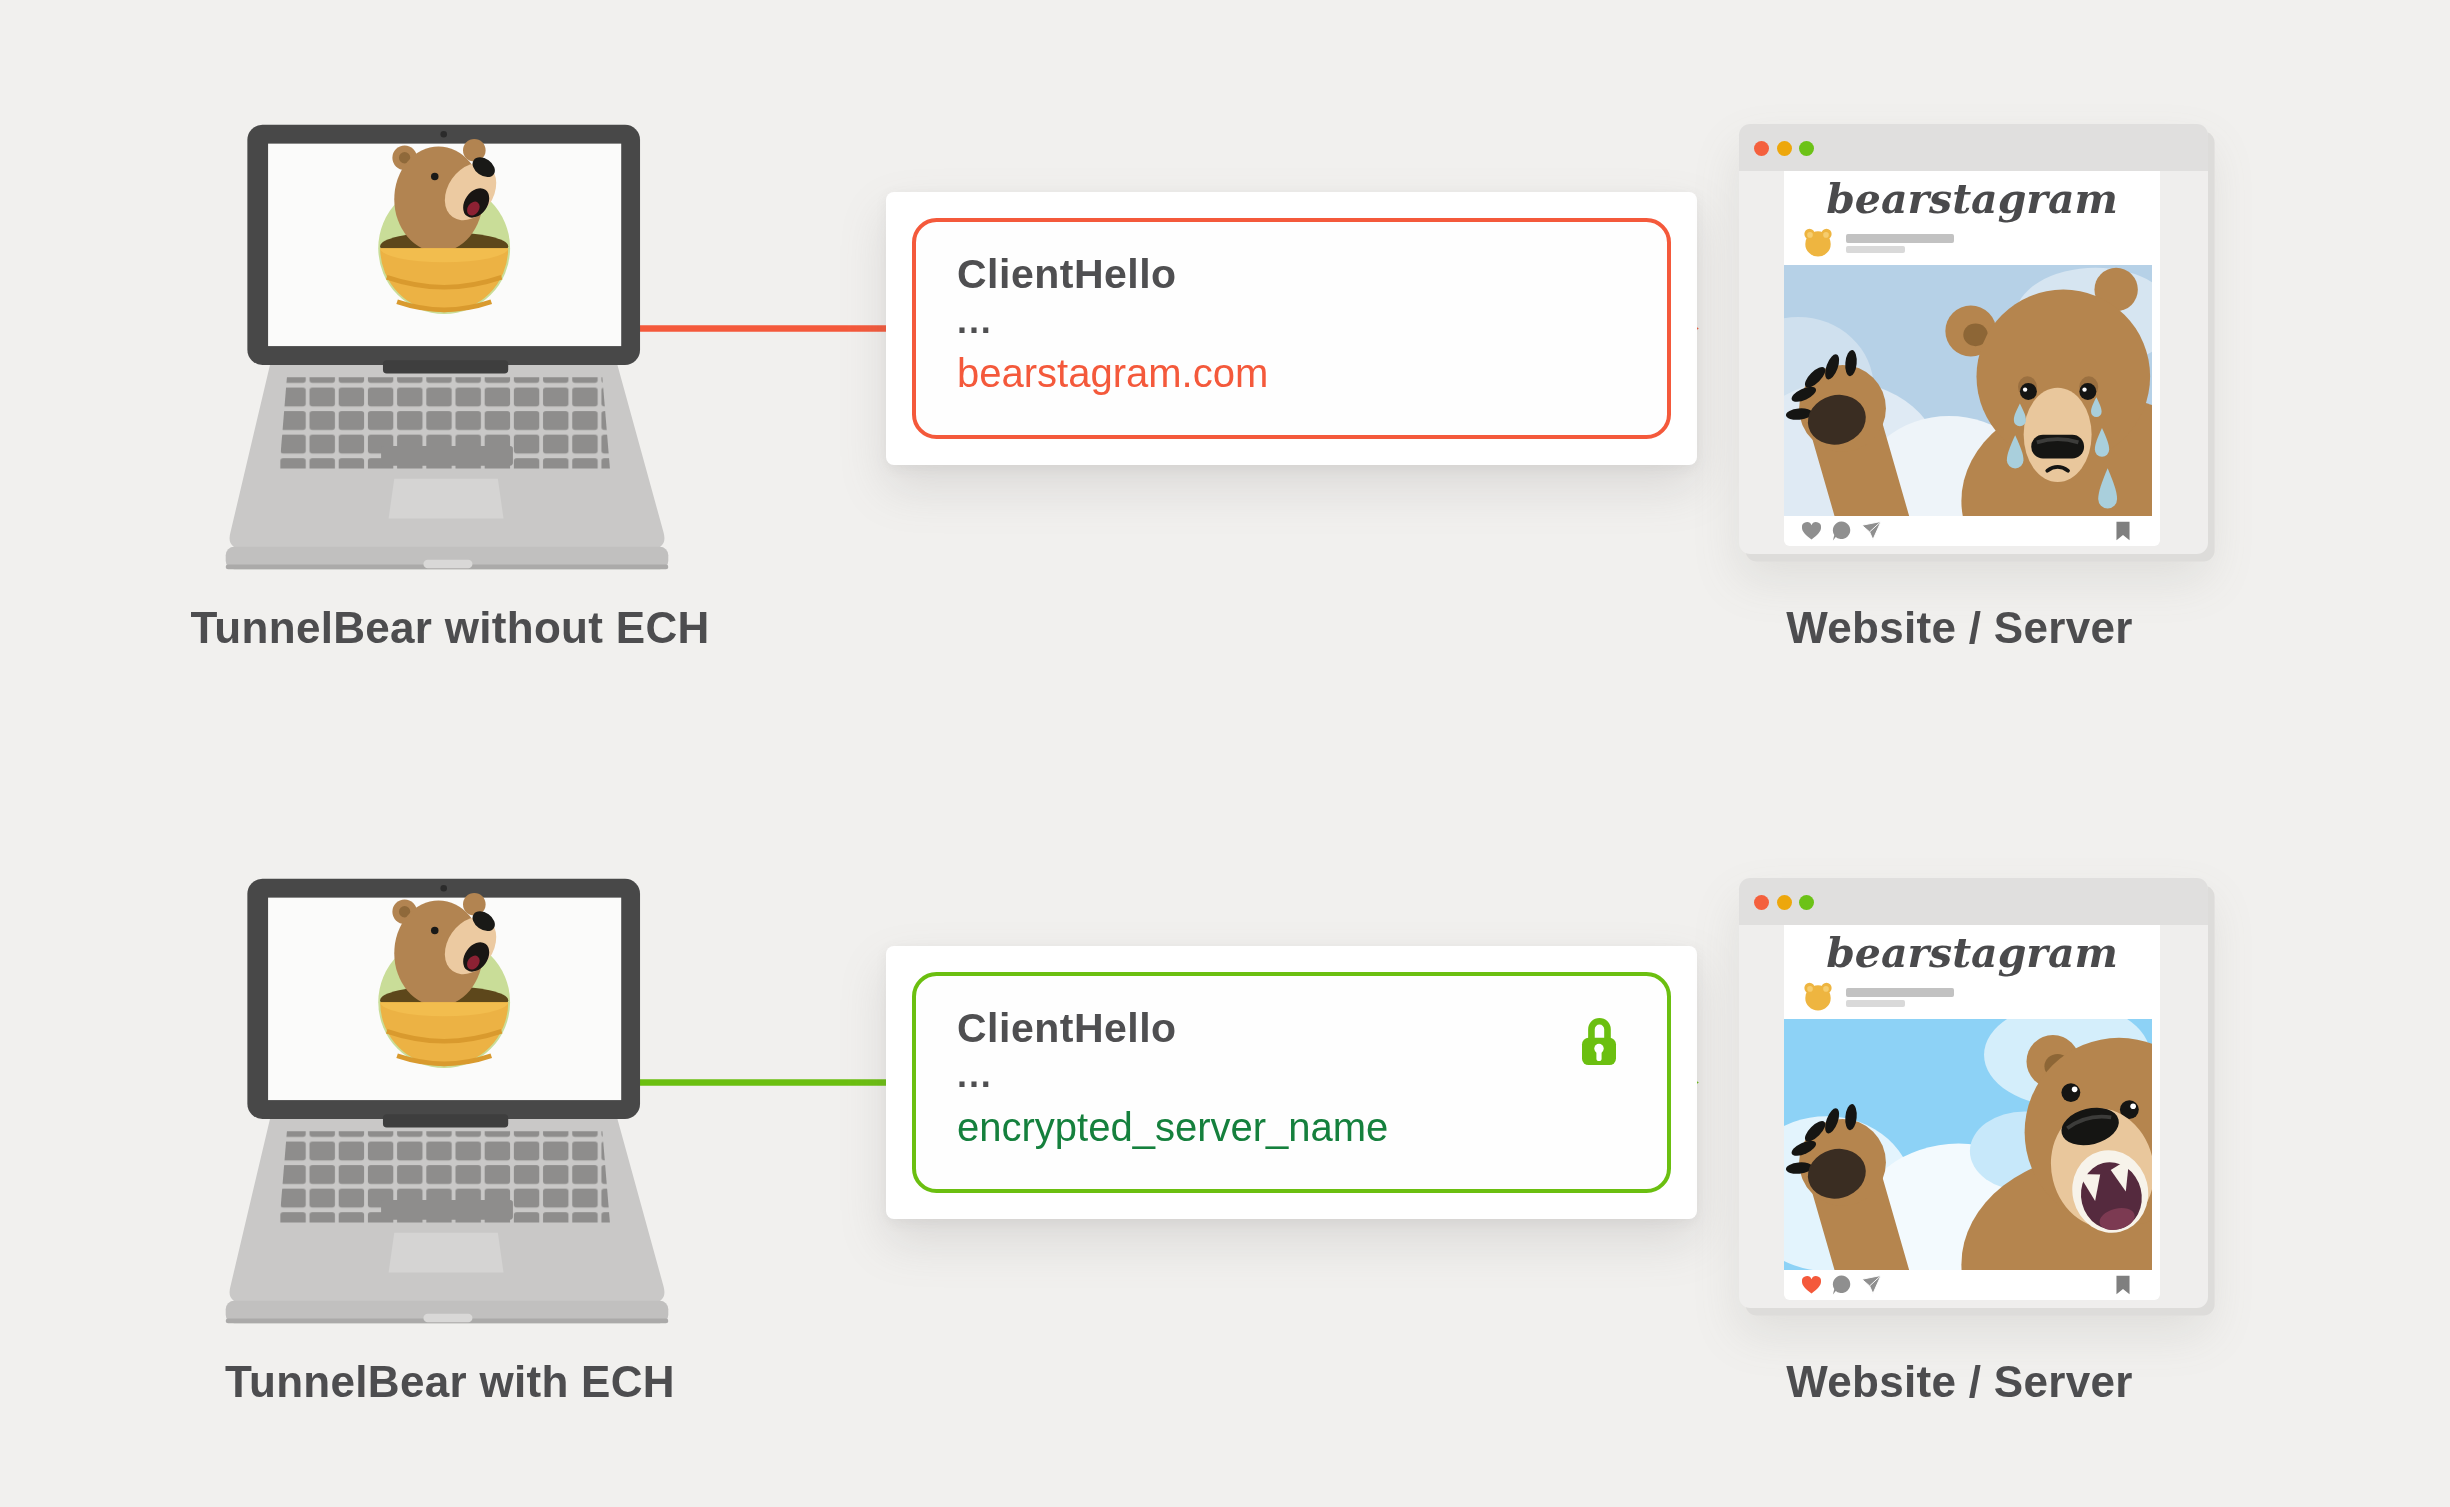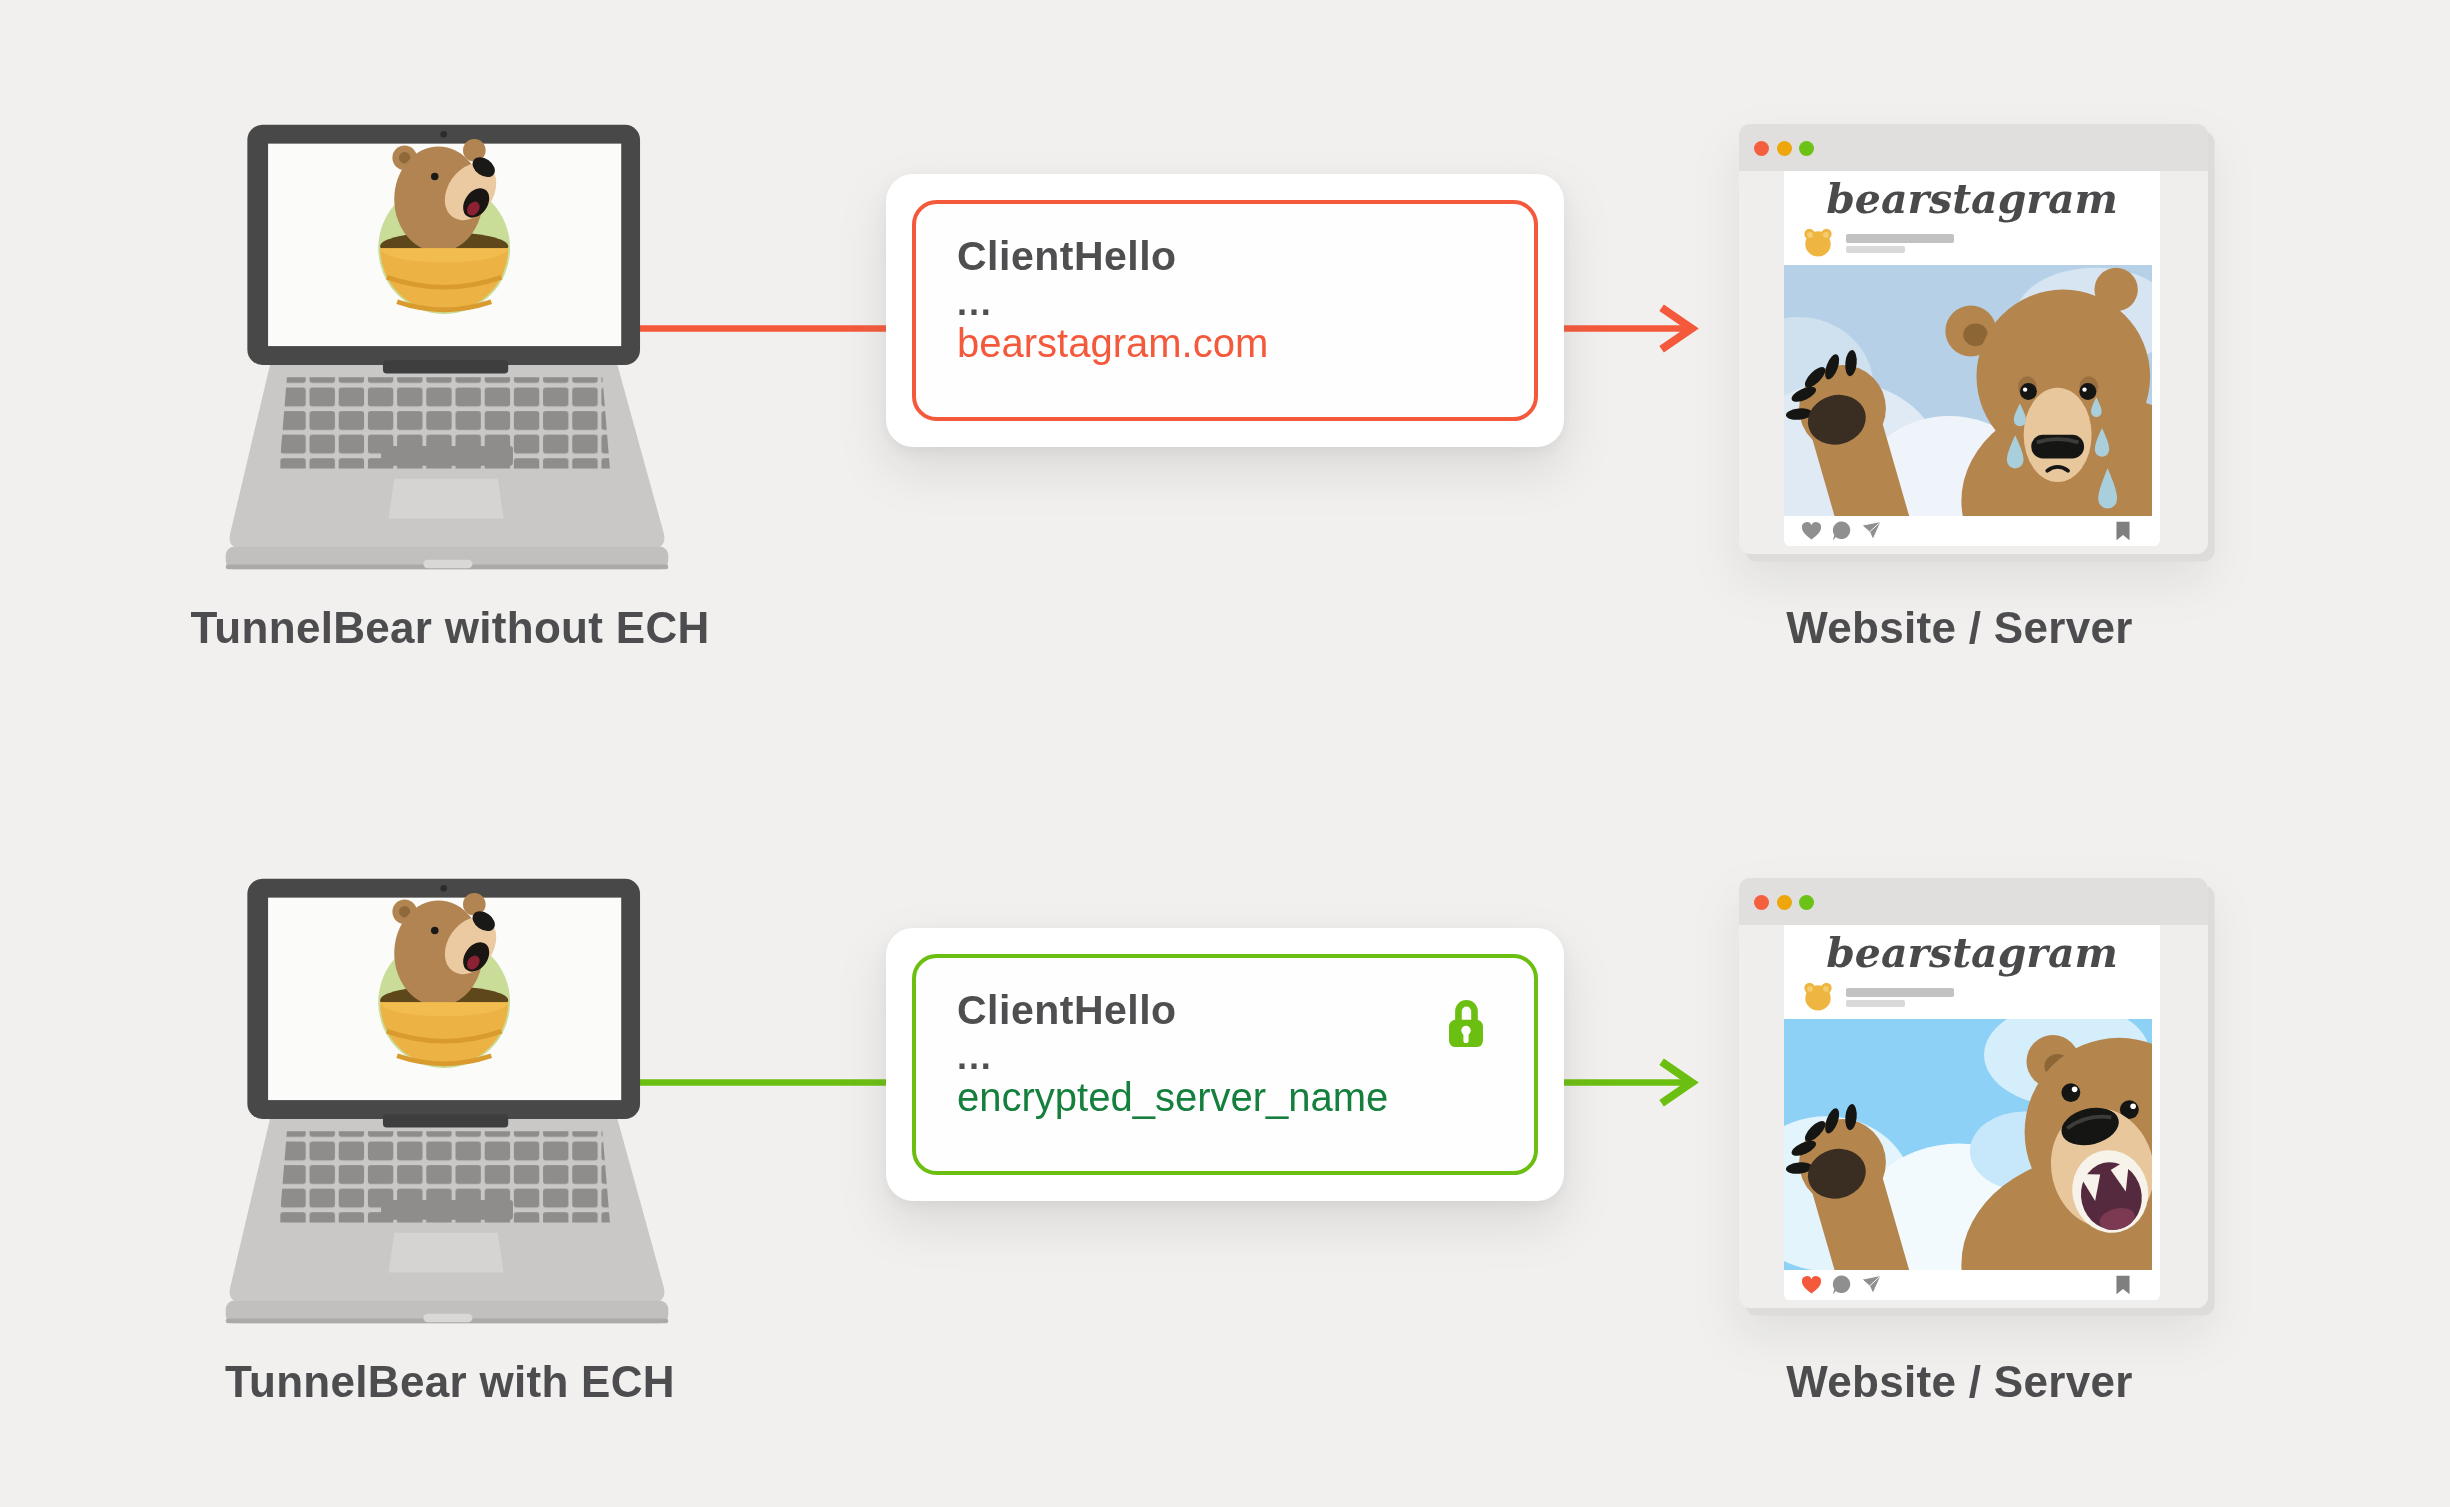--- a/index.html
+++ b/index.html
@@ -9,30 +9,30 @@
   .row-1{top:0;}
   .row-2{top:754px;}
 
   
   .flow{position:absolute;left:639px;top:286px;width:1065px;height:85px;z-index:1;}
 
   
   .laptop{position:absolute;left:221px;top:104px;width:452px;height:471px;z-index:2;}
 
   
-  .msg-card{position:absolute;left:886px;top:174px;width:678px;height:273px;z-index:3;
-            background:#ffffff;border-radius:27px;
+  .msg-card{position:absolute;left:886px;top:192px;width:811px;height:273px;z-index:3;
+            background:#ffffff;border-radius:8px;
             box-shadow:0 22.6px 47px rgba(120,118,115,0.18), 0 3.8px 11.3px rgba(120,118,115,0.08);}
   .msg-box{position:absolute;left:26px;top:26px;right:26px;bottom:26px;border-radius:24.5px;
            border:4.7px solid;background:#fefefe;padding:28px 0 0 41px;box-sizing:border-box;}
   .row-1 .msg-box{border-color:#f4593b;}
   .row-2 .msg-box{border-color:#6bbf10;}
   .msg-title{font-size:41px;font-weight:700;line-height:49px;color:#4f4f51;letter-spacing:0.5px;}
   .msg-dots{font-size:36px;font-weight:700;line-height:28px;margin-top:7.5px;color:#4f4f51;letter-spacing:1.9px;}
-  .msg-value{font-size:40px;line-height:49px;margin-top:2px;font-weight:400;}
+  .msg-value{font-size:40px;line-height:49px;margin-top:14px;font-weight:400;}
   .row-1 .msg-value{color:#f4593b;}
   .row-2 .msg-value{color:#15803d;}
   .lock{position:absolute;top:40px;right:49px;width:38px;height:51px;}
 
   
   .browser{position:absolute;left:1739px;top:124px;width:469px;height:430px;z-index:3;
            background:#efeeed;border-radius:11.3px;
            box-shadow:6.6px 7.5px 0 0 #dddcda, 0 24.5px 47px rgba(120,118,115,0.15);}
   .titlebar{position:absolute;left:0;top:0;right:0;height:47px;background:#e0dfde;
             border-radius:11.3px 11.3px 0 0;}

